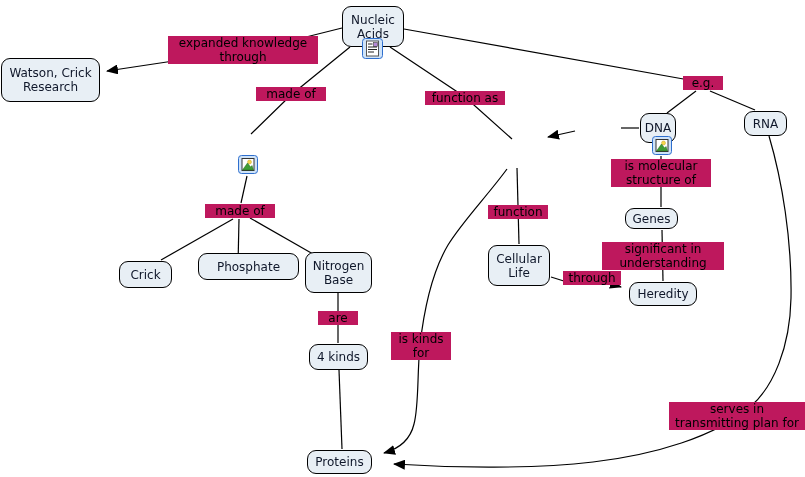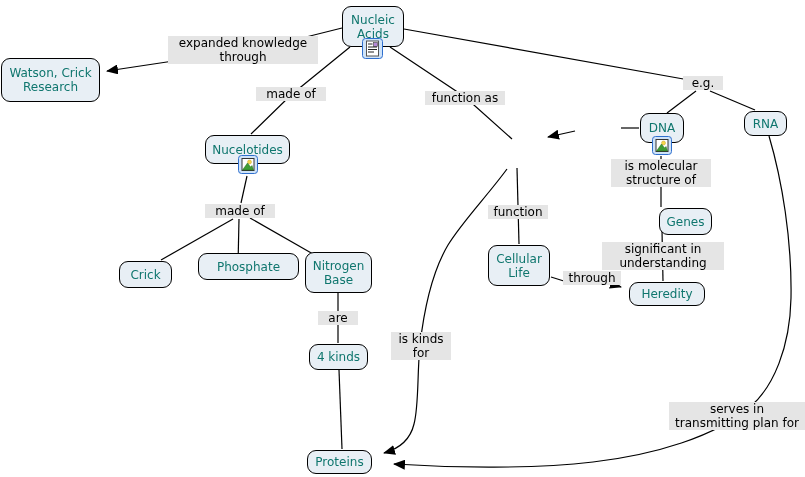--- a/index.html
+++ b/index.html
@@ -5,24 +5,24 @@
   html,body{margin:0;padding:0;background:#fff;}
   .canvas{
     position:relative;width:805px;height:477px;background:#fff;overflow:hidden;
     font-family:"DejaVu Sans","Liberation Sans",sans-serif;
   }
   .edges{position:absolute;left:0;top:0;width:805px;height:477px;z-index:1;}
   .node{
     position:absolute;z-index:3;box-sizing:border-box;
     background:#e8eff5;border:1px solid #000;border-radius:9px;
     display:flex;align-items:center;justify-content:center;
-    font-size:12px;line-height:14px;color:#0f766e;text-align:center;white-space:pre-line;
+    font-size:12px;line-height:14px;color:#0f172a;text-align:center;white-space:pre-line;
   }
   .link-label{
-    position:absolute;z-index:2;background:#e5e5e5;
+    position:absolute;z-index:2;background:#be185d;
     font-size:12px;line-height:14px;color:#000;text-align:center;white-space:pre-line;
   }
   .res{position:absolute;z-index:4;line-height:0;}
 </style>
 </head>
 <body>
 
 <div class="canvas">
 
   <svg class="edges">
@@ -52,33 +52,32 @@
     <line x1="661" y1="156" x2="661" y2="207" stroke="#000" stroke-width="1.2"></line>
     <line x1="662" y1="230" x2="663" y2="281" stroke="#000" stroke-width="1.2"></line>
     <path d="M 507,169 C 488,195 462,222 448,245 C 432,272 424,310 420,345 C 417,375 419,405 414,424 C 410,441 398,449 384,453" fill="none" stroke="#000" stroke-width="1.2" marker-end="url(#arrow)"></path>
     <path d="M 769,136 C 782,180 792,240 791,298 C 790,348 773,387 751,406 C 716,437 653,455 593,462 C 533,469 455,468 394,464" fill="none" stroke="#000" stroke-width="1.2" marker-end="url(#arrow)"></path>
   </svg>
 
   <div class="node" style="left:342px;top:6px;width:62px;height:41px">Nucleic
 Acids</div>
   <div class="node" style="left:1px;top:58px;width:99px;height:44px">Watson, Crick
 Research</div>
-  <div class="node" style="left:205px;top:135px;width:85px;height:29px">Nucelotides</div>
-  <div class="node" style="left:640px;top:113px;width:44px;height:30px">DNA</div>
+  <div class="node" style="left:640px;top:113px;width:36px;height:30px">DNA</div>
   <div class="node" style="left:744px;top:111px;width:43px;height:25px">RNA</div>
   <div class="node" style="left:119px;top:261px;width:53px;height:27px">Crick</div>
   <div class="node" style="left:198px;top:253px;width:101px;height:27px">Phosphate</div>
   <div class="node" style="left:305px;top:252px;width:67px;height:41px">Nitrogen
 Base</div>
   <div class="node" style="left:309px;top:344px;width:59px;height:26px">4 kinds</div>
   <div class="node" style="left:307px;top:450px;width:65px;height:24px">Proteins</div>
   <div class="node" style="left:488px;top:245px;width:62px;height:41px">Cellular
 Life</div>
-  <div class="node" style="left:659px;top:208px;width:53px;height:27px">Genes</div>
-  <div class="node" style="left:629px;top:282px;width:76px;height:24px">Heredity</div>
+  <div class="node" style="left:625px;top:208px;width:53px;height:21px">Genes</div>
+  <div class="node" style="left:629px;top:282px;width:68px;height:24px">Heredity</div>
 
   <div class="link-label" style="left:168px;top:36px;width:150px">expanded knowledge
 through</div>
   <div class="link-label" style="left:256px;top:87px;width:70px">made of</div>
   <div class="link-label" style="left:425px;top:91px;width:80px">function as</div>
   <div class="link-label" style="left:683px;top:76px;width:40px">e.g.</div>
   <div class="link-label" style="left:205px;top:204px;width:70px">made of</div>
   <div class="link-label" style="left:611px;top:159px;width:100px">is molecular
 structure of</div>
   <div class="link-label" style="left:488px;top:205px;width:60px">function</div>

